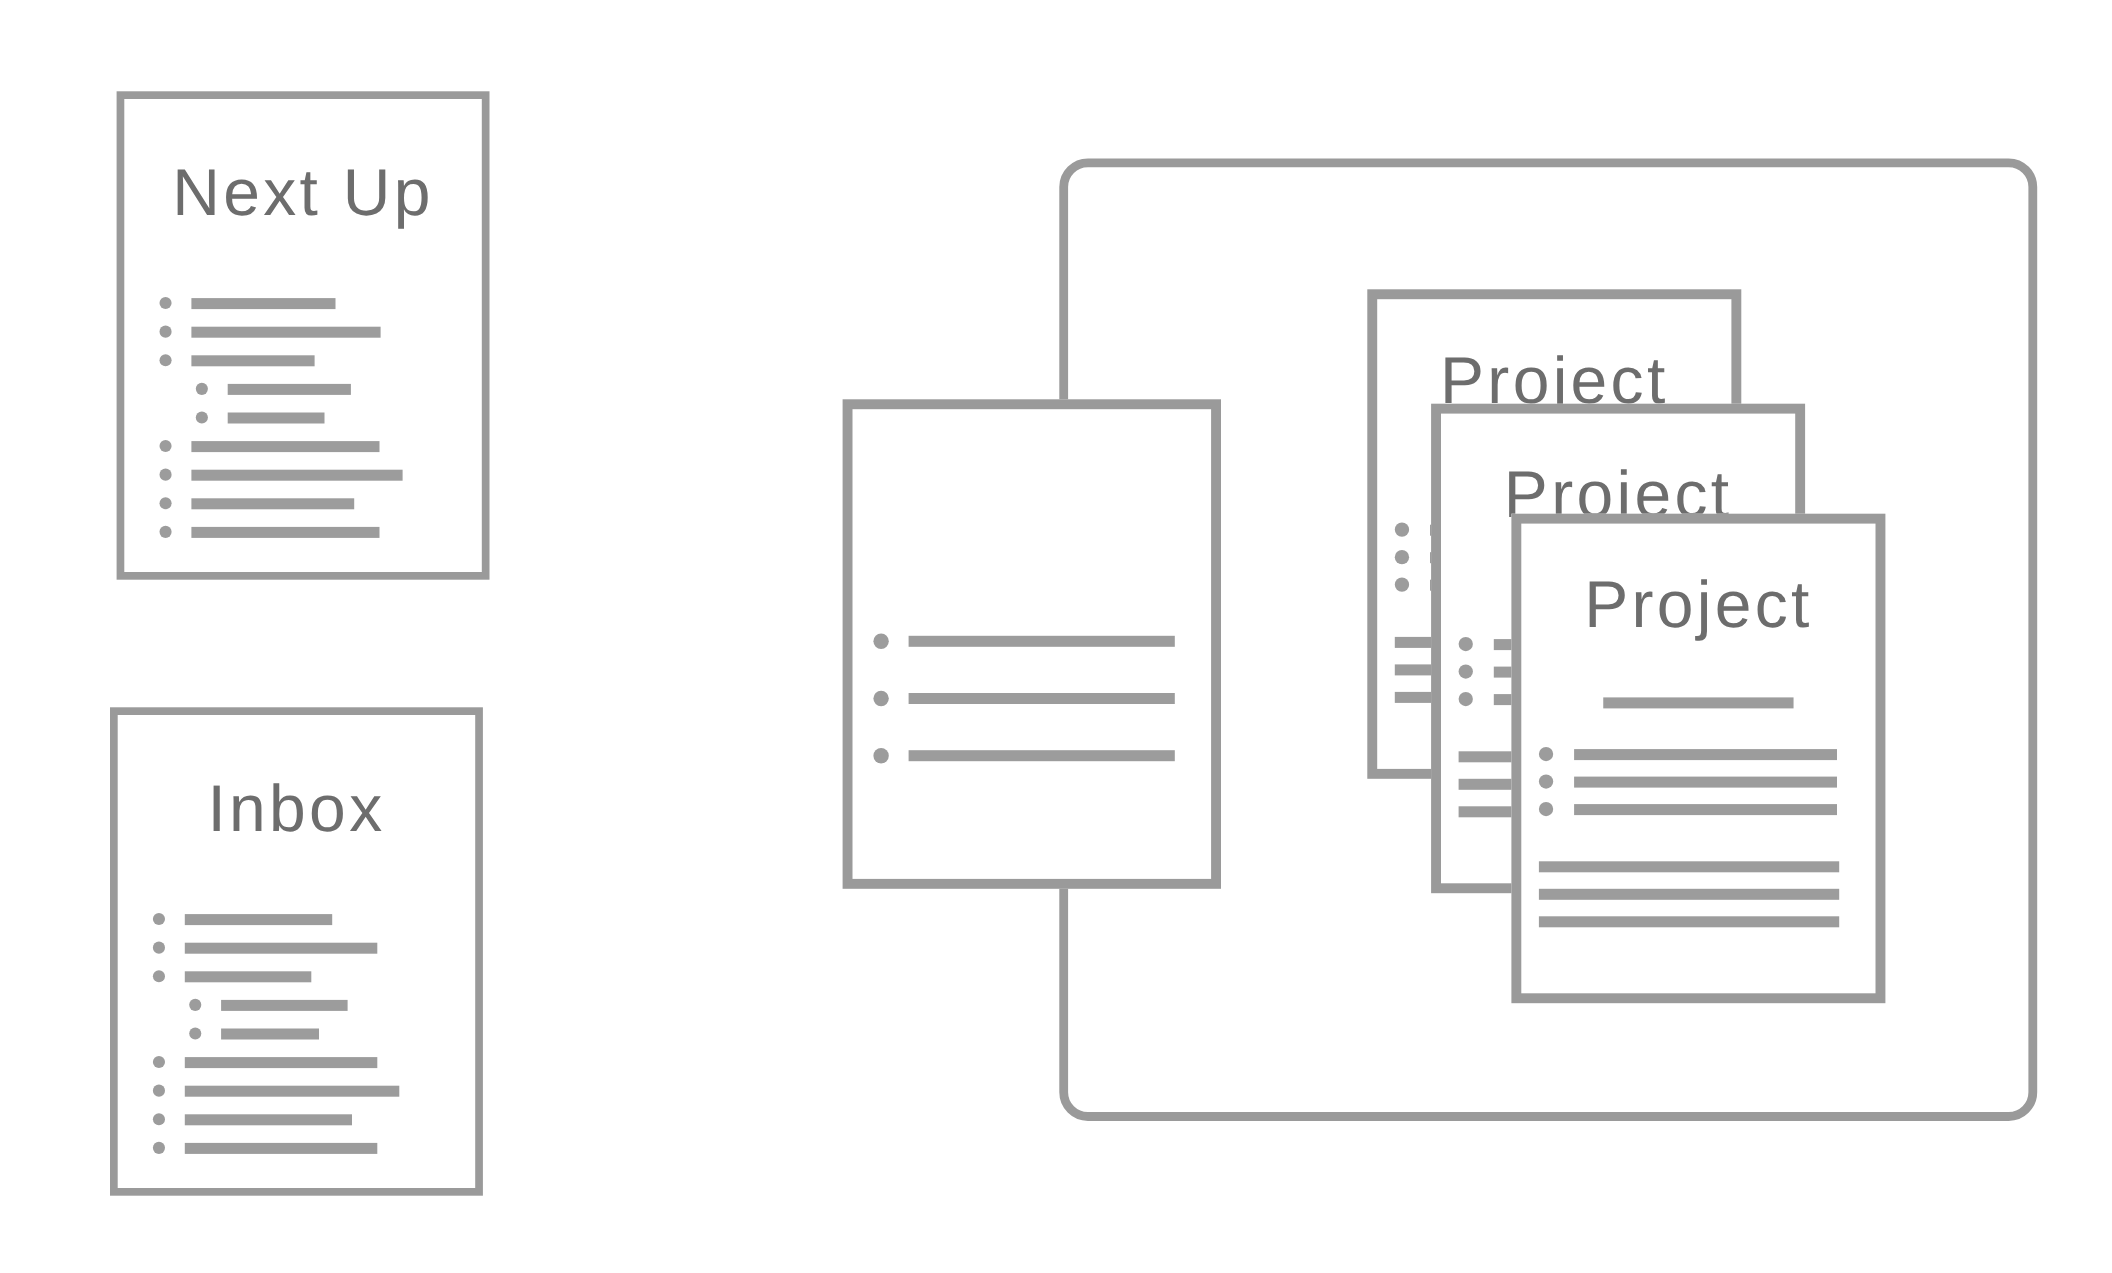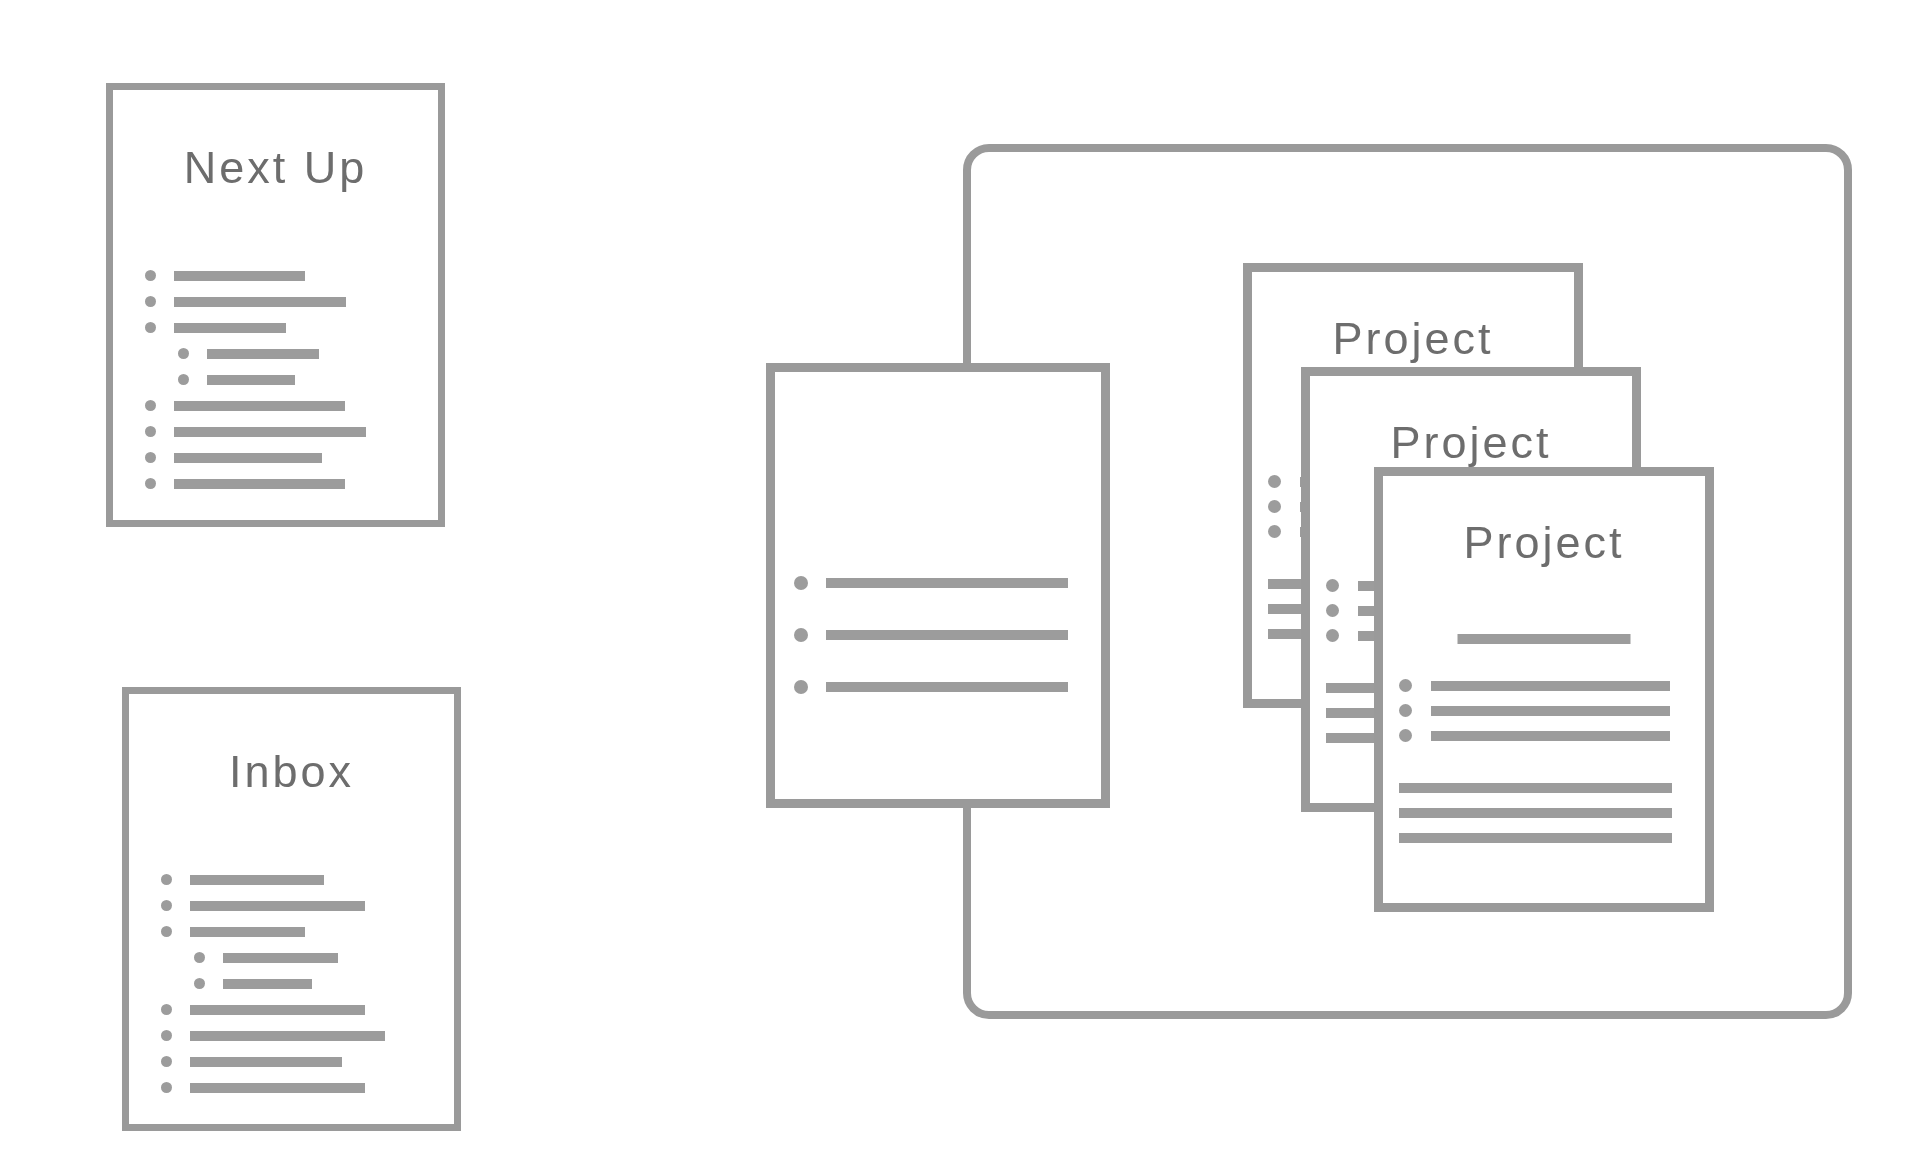--- a/index.html
+++ b/index.html
@@ -19,36 +19,36 @@
   
   .doc{
     position:absolute;
     background:#fff;
     box-sizing:border-box;
   }
   .doc-title{
     position:absolute;
     left:0;width:100%;
     text-align:center;
-    font-size:45px;
+    font-size:60px;
     line-height:1;
     letter-spacing:3px;
     color:var(--title);
     white-space:nowrap;
   }
   
   .rows{position:absolute;display:flex;flex-direction:column;}
   .lrow{display:flex;align-items:center;}
   .bullet{flex:0 0 auto;border-radius:50%;background:var(--content);}
   .line{height:10px;background:var(--content);}
 
   
   .doc-card{width:339px;height:444px;border:7px solid var(--outline);}
   .card-next-up{left:106px;top:83px;}
-  .card-inbox{left:122px;top:643px;margin-top:44px;}
+  .card-inbox{left:100px;top:643px;}
   .doc-card .doc-title{top:55px;}
   .doc-card .rows{left:32px;top:180px;gap:15px;}
   .doc-card .lrow{height:11px;}
   .doc-card .lrow.indent{margin-left:33px;}
   .doc-card .bullet{width:11px;height:11px;margin-right:18px;}
 
   
   .container-outline{
     position:absolute;
     left:963px;top:144px;

